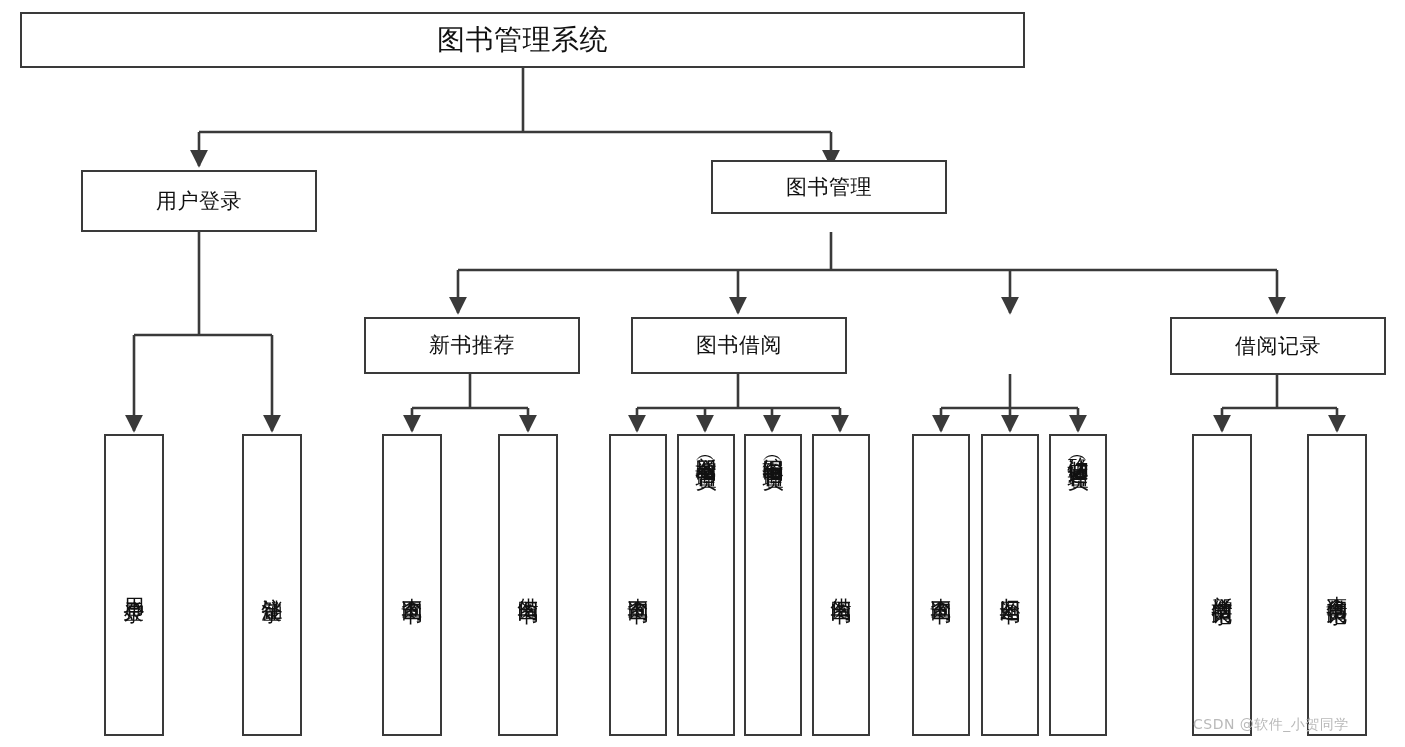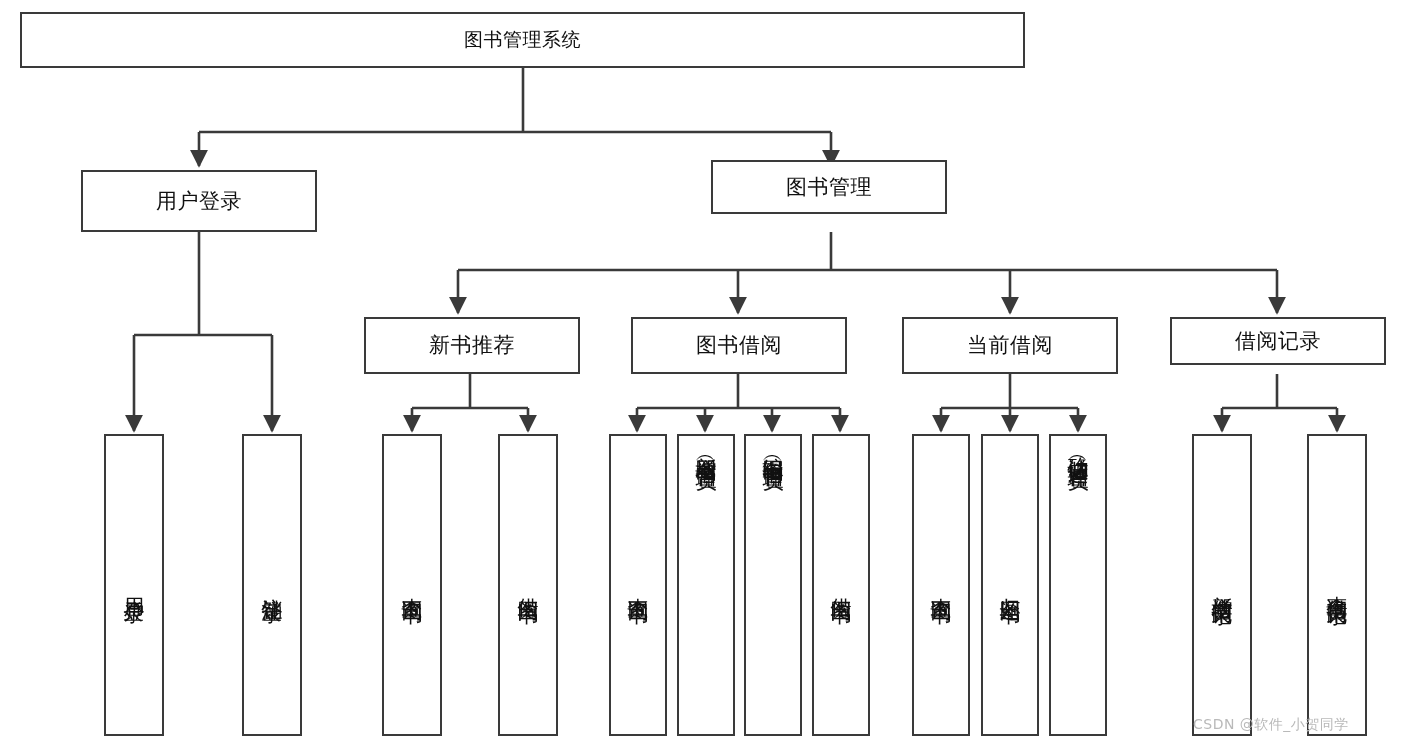--- a/index.html
+++ b/index.html
@@ -41,21 +41,21 @@
     display: block;
     line-height: 1.15;
     white-space: nowrap;
   }
   
   .node.horizontal .node-label {
     font-size: 21px;
     letter-spacing: 0.5px;
   }
   .node.root .node-label {
-    font-size: 19px;
+    font-size: 28px;
   }
   
   .node.vertical {
     align-items: flex-start;
     justify-content: center;
     padding-top: 4px;
   }
   .node.vertical .node-label {
     writing-mode: vertical-rl;
     text-orientation: upright;
@@ -143,24 +143,21 @@
   <div class="node horizontal" style="left:711px; top:160px; width:236px; height:54px;">
     <span class="node-label">图书管理</span>
   </div>
 
   <div class="node horizontal" style="left:364px; top:317px; width:216px; height:57px;">
     <span class="node-label">新书推荐</span>
   </div>
   <div class="node horizontal" style="left:631px; top:317px; width:216px; height:57px;">
     <span class="node-label">图书借阅</span>
   </div>
-  <div class="node horizontal" style="left:902px; top:317px; width:216px; height:57px;">
-    <span class="node-label">当前借阅</span>
-  </div>
-  <div class="node horizontal" style="left:1170px; top:317px; width:216px; height:48px;">
+  <div class="node horizontal" style="left:1170px; top:317px; width:216px; height:58px;">
     <span class="node-label">借阅记录</span>
   </div>
 
   <div class="node vertical centered" style="left:104px; top:434px; width:60px; height:302px;">
     <span class="node-label">用户登录</span>
   </div>
   <div class="node vertical centered" style="left:242px; top:434px; width:60px; height:302px;">
     <span class="node-label">注销登录</span>
   </div>
 

